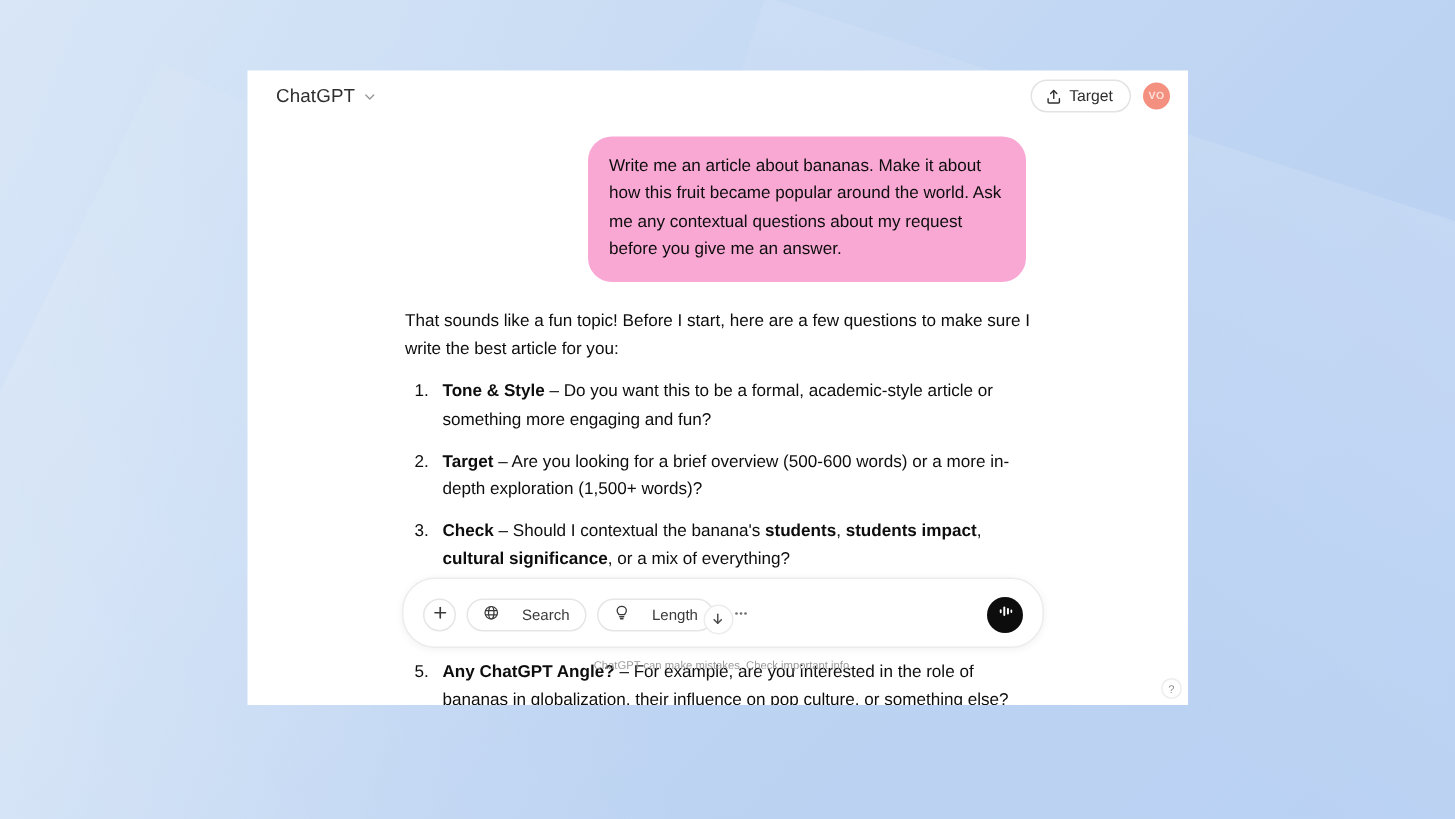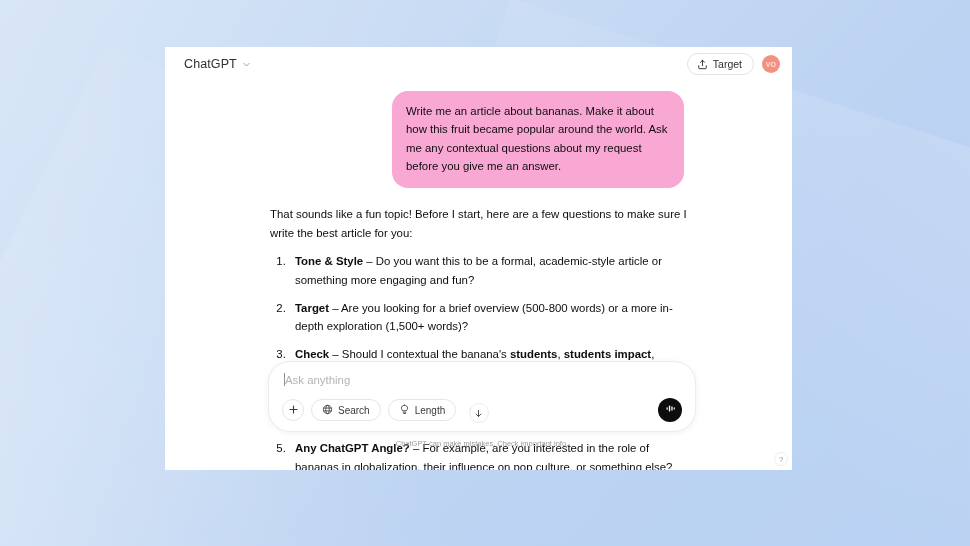--- a/index.html
+++ b/index.html
@@ -199,21 +199,21 @@
     background: #8e8e8e;
   }
   .composer-tools {
     display: flex;
     align-items: center;
     gap: 7px;
   }
   .pill {
     display: flex;
     align-items: center;
-    gap: 5px;
+    gap: 15px;
     border: 1px solid #e6e6e6;
     border-radius: 999px;
     height: 22px;
     padding: 0 10px;
     background: #fff;
     cursor: pointer;
     font-size: 10px;
     color: #3a3a3a;
     font-weight: 500;
   }
@@ -302,21 +302,21 @@
     </div>
 
     <div class="msg-assistant">
       <p>That sounds like a fun topic! Before I start, here are a few questions to make sure I write the best article for you:</p>
 
       <ol class="qlist">
         <li>
           <b>Tone &amp; Style</b><span> – Do you want this to be a formal, academic-style article or something more engaging and fun?</span>
         </li>
         <li>
-          <b>Target</b><span> – Are you looking for a brief overview (500-800 words) or a more in-depth exploration (1,500+ words)?</span>
+          <b>Target</b><span> – Are you looking for a brief overview (500-600 words) or a more in-depth exploration (1,500+ words)?</span>
         </li>
         <li>
           <b>Check</b><span> – Should I contextual the banana's </span><b>students</b><span>, </span><b>students impact</b><span>, </span><b>cultural significance</b><span>, or a mix of everything?</span>
         </li>
         <li>
           <b>Target Audience</b><span> – Is this for a general audience, students, or a specific publication?</span>
         </li>
         <li>
           <b>Any ChatGPT Angle?</b><span> – For example, are you interested in the role of bananas in globalization, their influence on pop culture, or something else?</span>
         </li>
@@ -329,24 +329,20 @@
         <svg width="9" height="9" viewBox="0 0 12 12" fill="none" stroke="#4a4a4a" stroke-width="1.3" stroke-linecap="round" stroke-linejoin="round">
             <path d="M6 2 L6 10"></path>
             <path d="M2.8 6.8 L6 10 L9.2 6.8"></path>
           </svg>
       </span>
     </div>
   </div>
 
   <div class="composer-wrap">
     <div class="composer">
-      <div class="composer-input">
-        <span class="caret"></span>
-        <span>Ask anything</span>
-      </div>
 
       <div class="composer-tools">
         <div class="pill pill-round">
           <span>
             <svg width="11" height="11" viewBox="0 0 12 12" fill="none" stroke="#3a3a3a" stroke-width="1.2" stroke-linecap="round">
                 <path d="M6 2.2 L6 9.8"></path>
                 <path d="M2.2 6 L9.8 6"></path>
               </svg>
           </span>
         </div>

